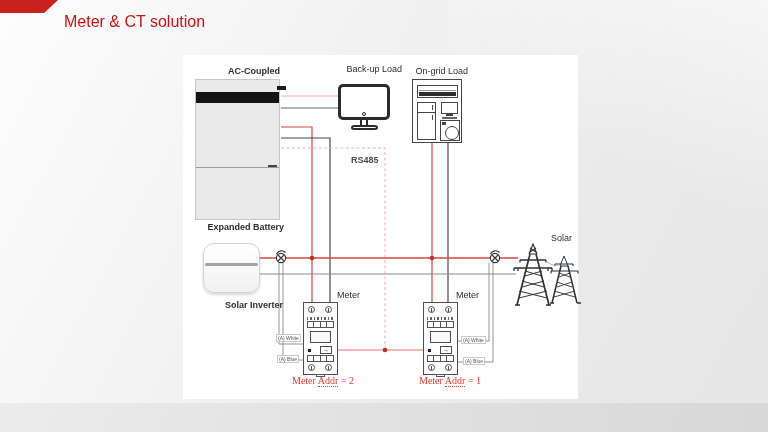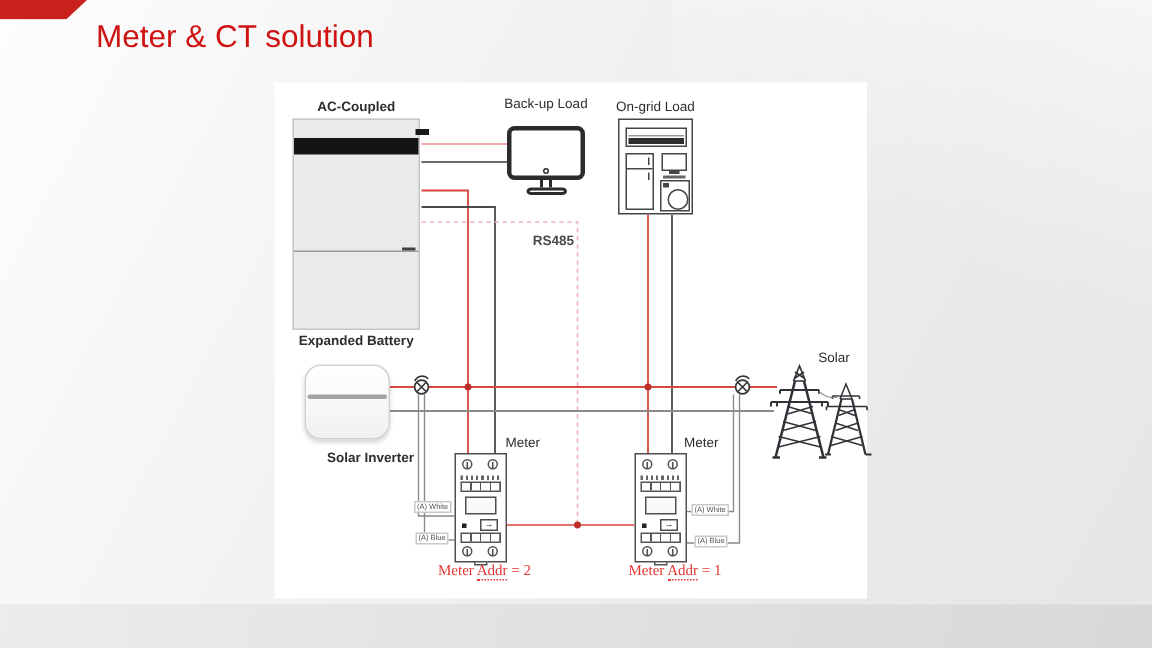--- a/index.html
+++ b/index.html
@@ -6,24 +6,24 @@
   html,body { width:768px; height:432px; overflow:hidden; }
   body { font-family:"Liberation Sans","DejaVu Sans",sans-serif; }
   .stage { position:relative; width:768px; height:432px;
            background:linear-gradient(118deg,#fdfdfd 0%,#f2f2f2 38%,#eaeaea 70%,#e6e6e6 100%); }
   .sheen { position:absolute; right:0; top:0; width:320px; height:230px;
            background:linear-gradient(205deg,rgba(255,255,255,.6),rgba(255,255,255,0) 62%); }
   .bottom-band { position:absolute; left:0; top:403px; width:768px; height:29px;
            background:linear-gradient(100deg,#ececec 0%,#e2e2e2 45%,#d8d8d8 100%); }
   .corner { position:absolute; left:0; top:0; width:58px; height:13px; background:#c9211e;
            clip-path:polygon(0 0,100% 0,76% 100%,0 100%); }
-  .title { position:absolute; left:64px; top:13px; font-size:21px; color:#ce1312; white-space:nowrap; }
+  .title { position:absolute; left:64px; top:13px; font-size:16px; color:#ce1312; white-space:nowrap; }
   .panel { position:absolute; left:183px; top:55px; width:395px; height:344px; background:#ffffff; }
 
-  .lbl { position:absolute; font-size:9px; color:#2e2e2e; text-align:center; white-space:nowrap; }
+  .lbl { position:absolute; font-size:9px; color:#2e2e2e; text-align:right; white-space:nowrap; }
   .b { font-weight:bold; }
 
   
   .battery { position:absolute; left:195px; top:79px; width:85px; height:141px;
              background:#eaeaea; border:1px solid #c6c6c6; }
   .bat-band { position:absolute; left:0; right:0; top:12px; height:11px; background:#141414; }
   .bat-div  { position:absolute; left:0; right:0; top:87px; height:1px; background:#9b9b9b; }
   .bat-divtick { position:absolute; right:2px; top:85px; width:9px; height:2px; background:#444; }
   .bat-stub { position:absolute; right:-7px; top:6px; width:9px; height:4px; background:#1a1a1a; }
 
@@ -170,21 +170,21 @@
   <div class="lbl" style="left:406px;top:66px;width:62px;">On-grid Load</div>
   <div class="og-box">
     <div class="og-ac"></div>
     <div class="og-fridge"></div>
     <div class="og-tv"></div>
     <div class="og-tvstand"></div>
     <div class="og-tvbase"></div>
     <div class="og-washer"></div>
   </div>
 
-  <div class="lbl b" style="left:351px;top:155px;width:36px;text-align:center;color:#4a4a4a;">RS485</div>
+  <div class="lbl b" style="left:351px;top:155px;width:36px;text-align:left;color:#4a4a4a;">RS485</div>
 
   <div class="inverter">
     <div class="inv-stripe"></div>
   </div>
   <div class="lbl b" style="left:211px;top:300px;width:72px;">Solar Inverter</div>
 
   <div class="lbl" style="left:540px;top:233px;width:32px;">Solar</div>
 
   <div class="lbl" style="left:337px;top:290px;width:30px;text-align:left;">Meter</div>
   <div class="meter meter-left">

